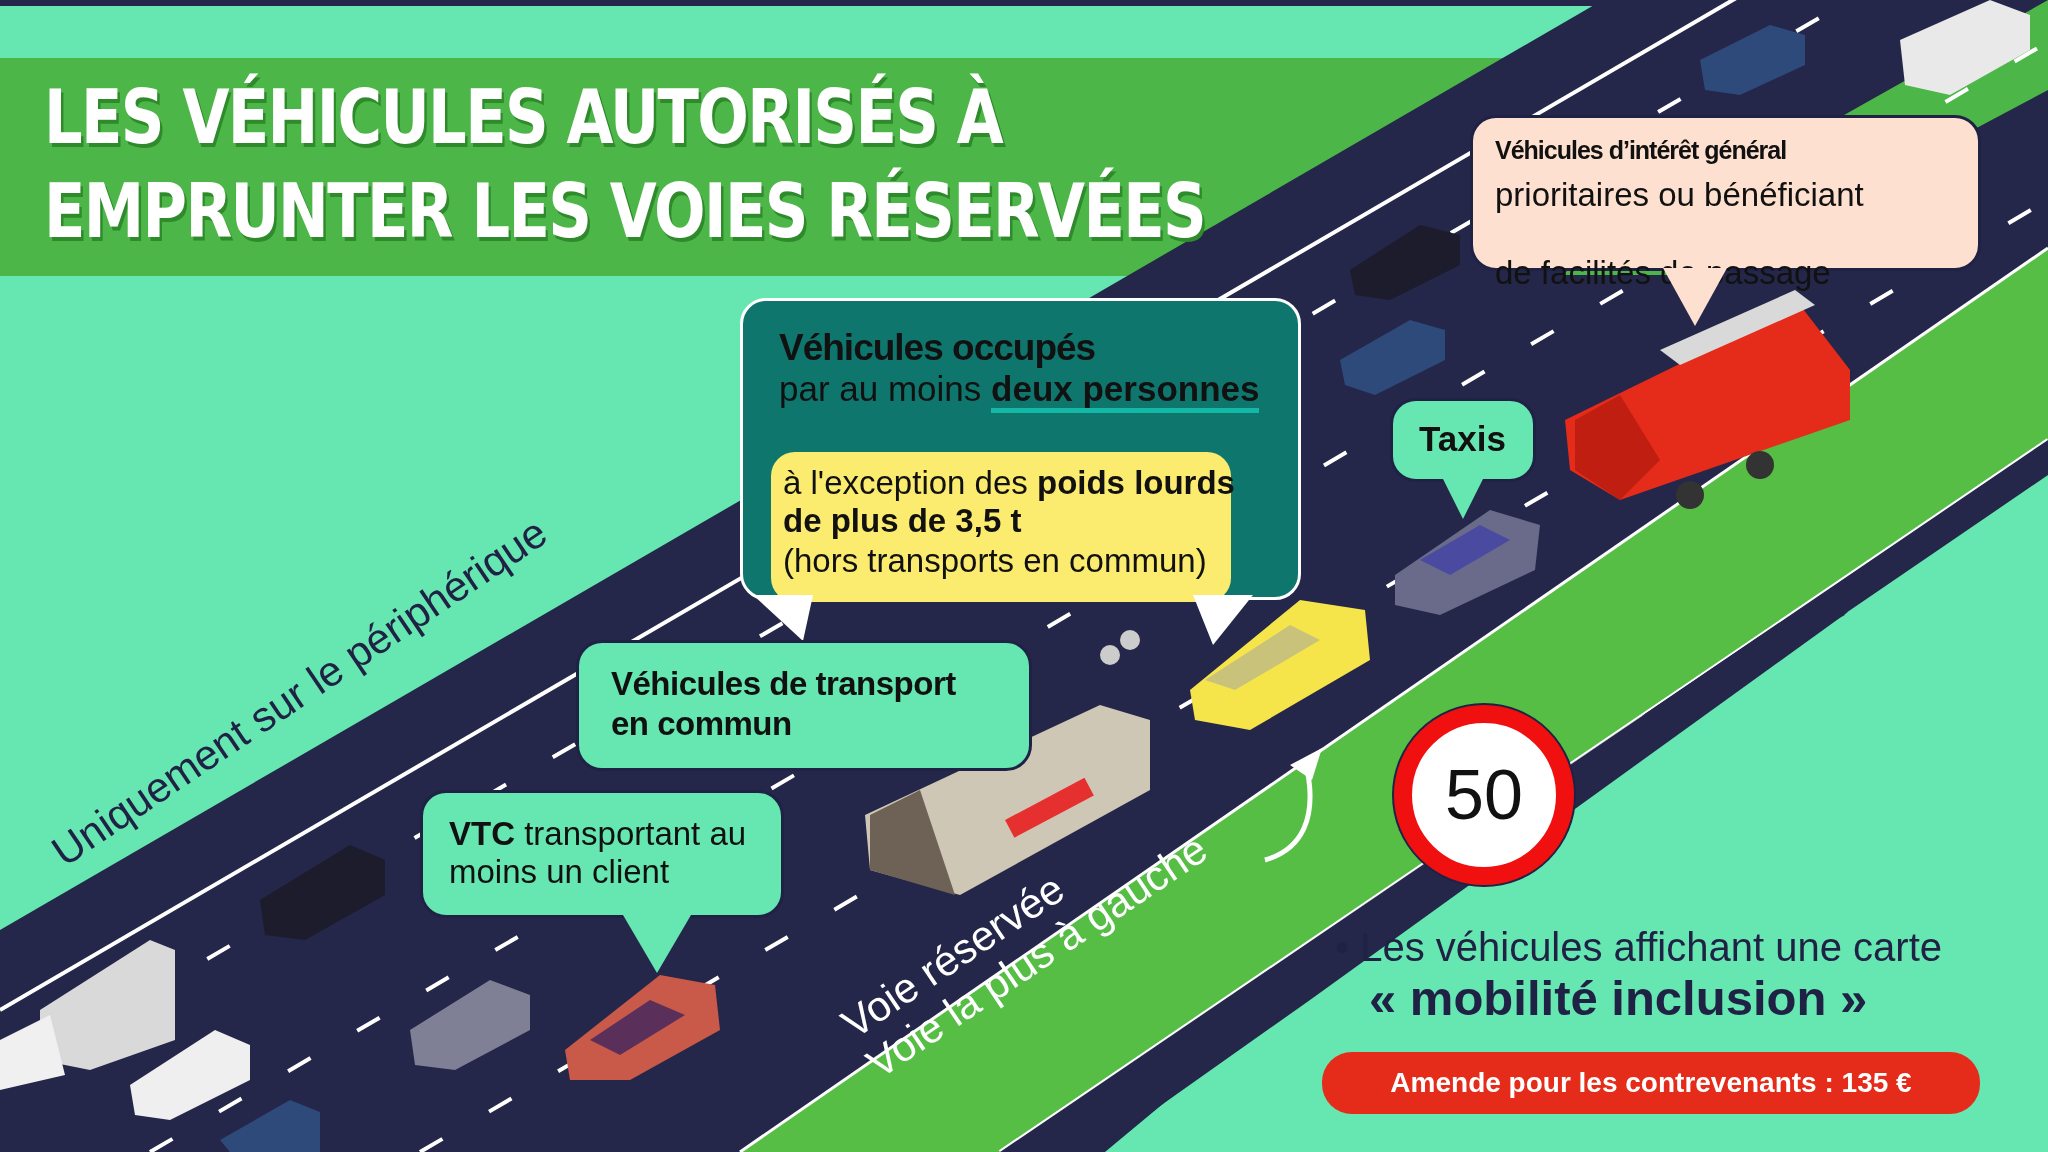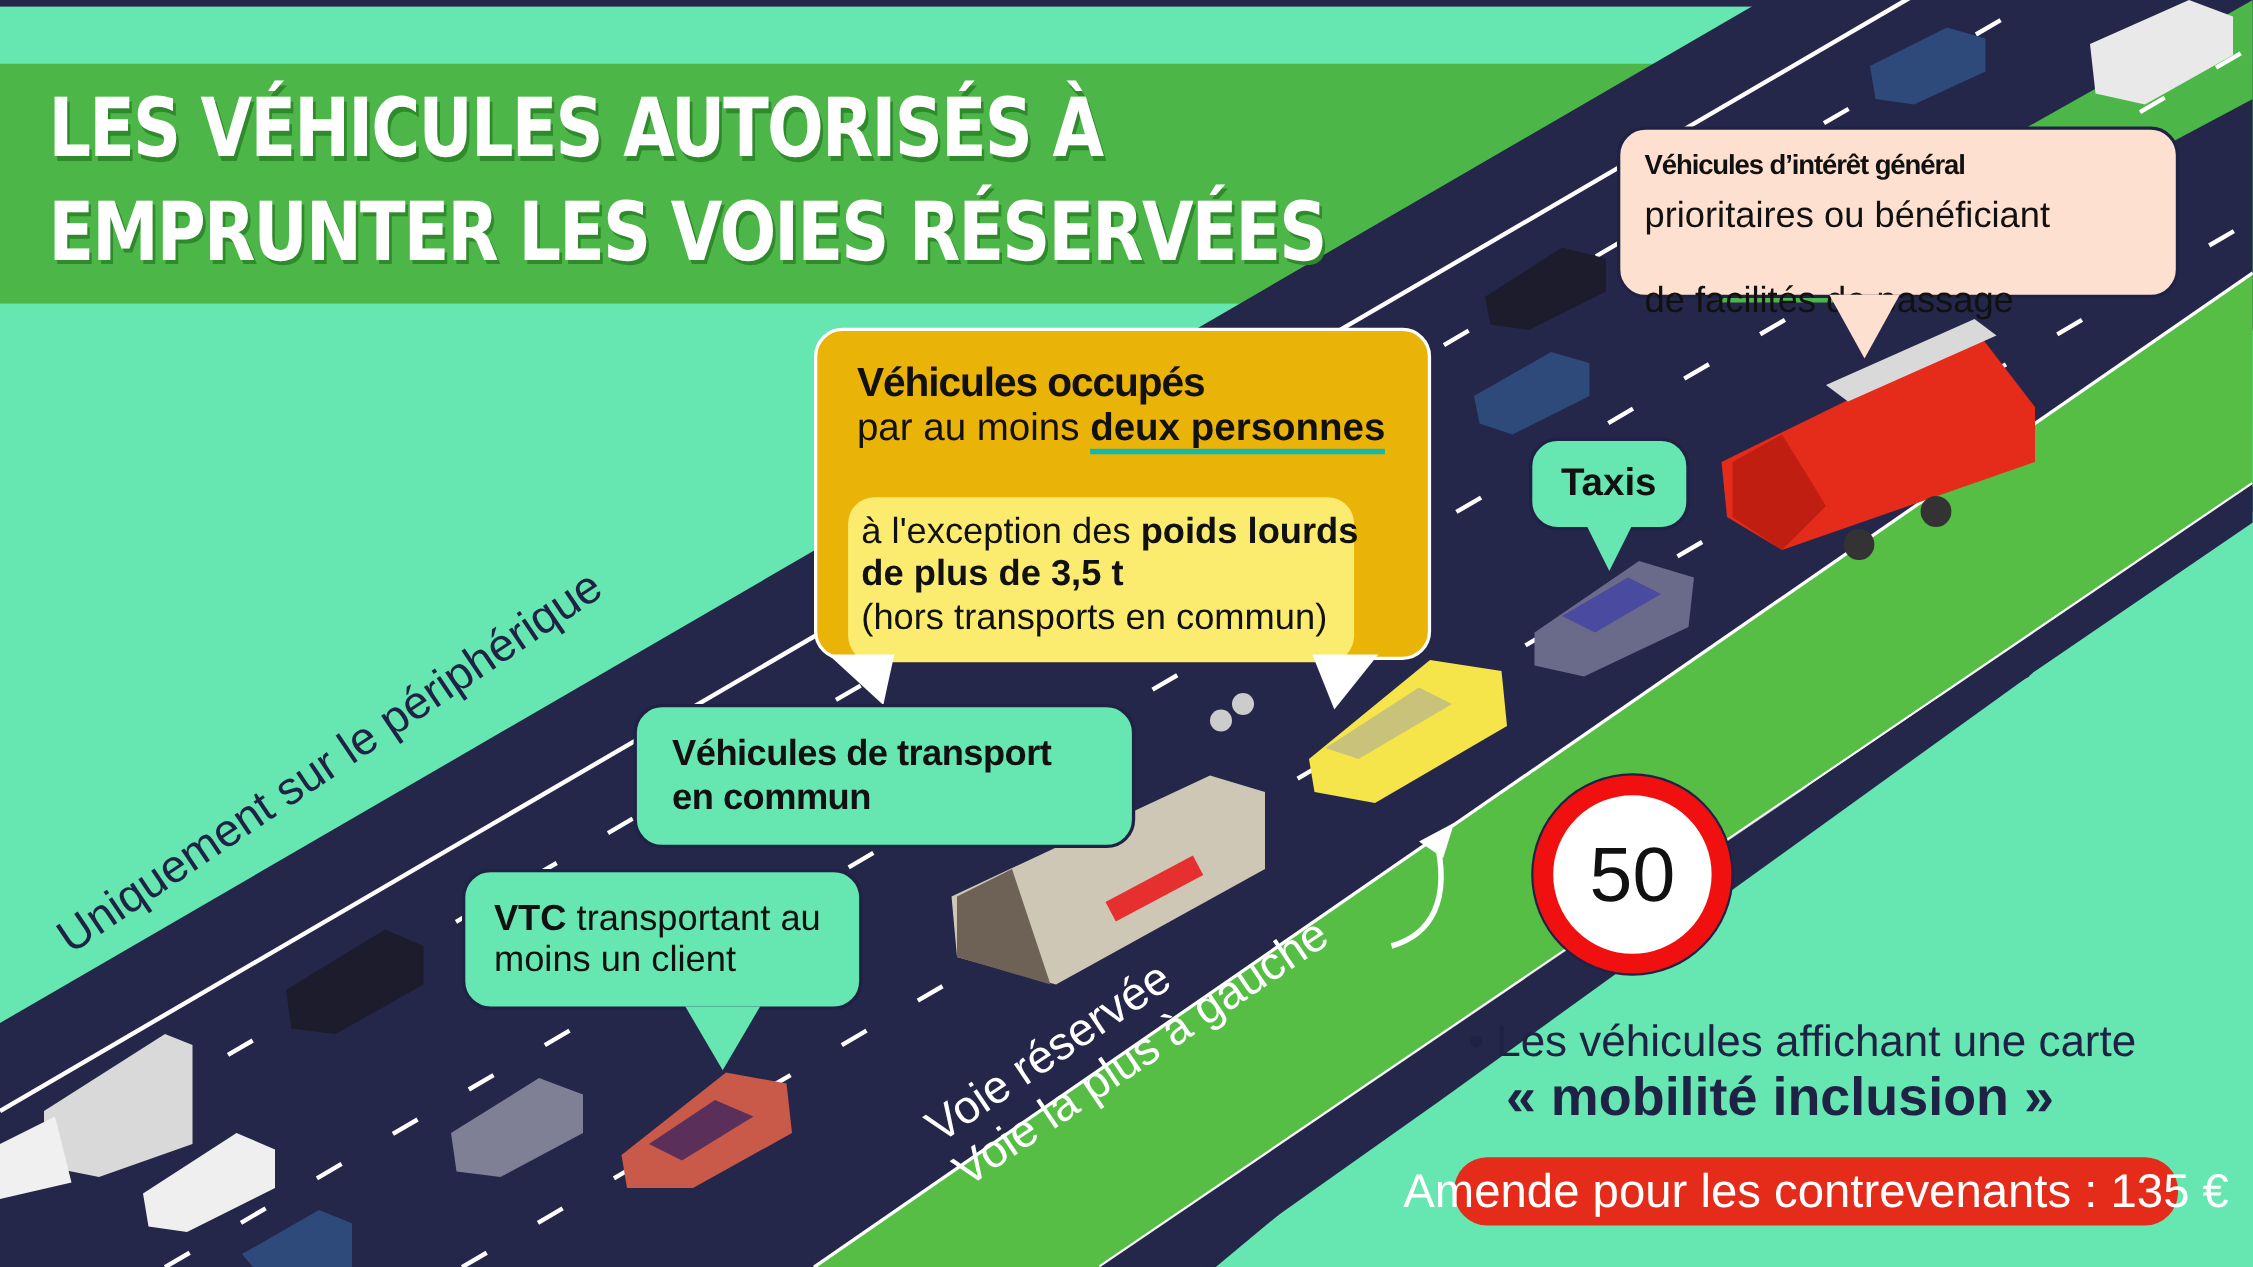--- a/index.html
+++ b/index.html
@@ -96,21 +96,21 @@
   <div>EMPRUNTER LES VOIES RÉSERVÉES</div>
 </div>
 
 <div class="bubble" style="left:1470px;top:115px;width:505px;height:150px;background:#fde0cf;">
   <div class="txt" style="left:22px;top:18px;font-size:25px;font-weight:900;letter-spacing:-1px;">Véhicules d’intérêt général</div>
   <div class="txt" style="left:22px;top:58px;font-size:33px;">prioritaires ou bénéficiant</div>
   <div class="txt" style="left:22px;top:96px;font-size:33px;margin-top:40px;">de facilités de passage</div>
   <div class="tail" style="left:190px;bottom:-58px;border-left:32px solid transparent;border-right:32px solid transparent;border-top:58px solid #fde0cf;"></div>
 </div>
 
-<div class="bubble" style="left:740px;top:298px;width:555px;height:296px;background:#eab308;border-color:#ffffff;">
+<div class="bubble" style="left:740px;top:298px;width:555px;height:296px;background:#0f766e;border-color:#ffffff;">
   <div class="txt" style="left:36px;top:26px;font-size:37px;font-weight:900;letter-spacing:-1px;">Véhicules occupés</div>
   <div class="txt" style="left:36px;top:68px;font-size:35px;">
     <span>par au moins </span><span style="font-weight:700;border-bottom:5px solid #14b8a6;">deux personnes</span>
   </div>
   <div style="position:absolute;left:28px;top:128px;width:460px;height:150px;background:#fbeb6e;border-radius:24px;margin-top:23px;">
     <div class="txt" style="left:12px;top:12px;font-size:33px;">
       <span>à l'exception des </span><span style="font-weight:900;">poids lourds</span>
     </div>
     <div class="txt" style="left:12px;top:50px;font-size:33px;font-weight:900;">de plus de 3,5 t</div>
     <div class="txt" style="left:12px;top:90px;font-size:33px;">(hors transports en commun)</div>
@@ -153,14 +153,14 @@
 
 <div class="abs" style="left:1335px;top:925px;color:#1f2244;">
   <div style="font-size:40px;white-space:nowrap;">
     <span>•</span>
     <span>Les véhicules affichant une carte</span>
   </div>
   <div style="font-size:49px;font-weight:900;padding-left:34px;white-space:nowrap;">« mobilité inclusion »</div>
 </div>
 
 <div class="abs" style="left:1322px;top:1052px;width:658px;height:62px;background:#e52b1a;border-radius:30px;display:flex;align-items:center;justify-content:center;">
-  <span style="color:#fff;font-weight:400;font-size:43px;white-space:nowrap;">Amende pour les contrevenants : 135 €</span>
+  <span style="color:#fff;font-weight:700;font-size:28px;white-space:nowrap;">Amende pour les contrevenants : 135 €</span>
 </div>
 
 </body></html>

